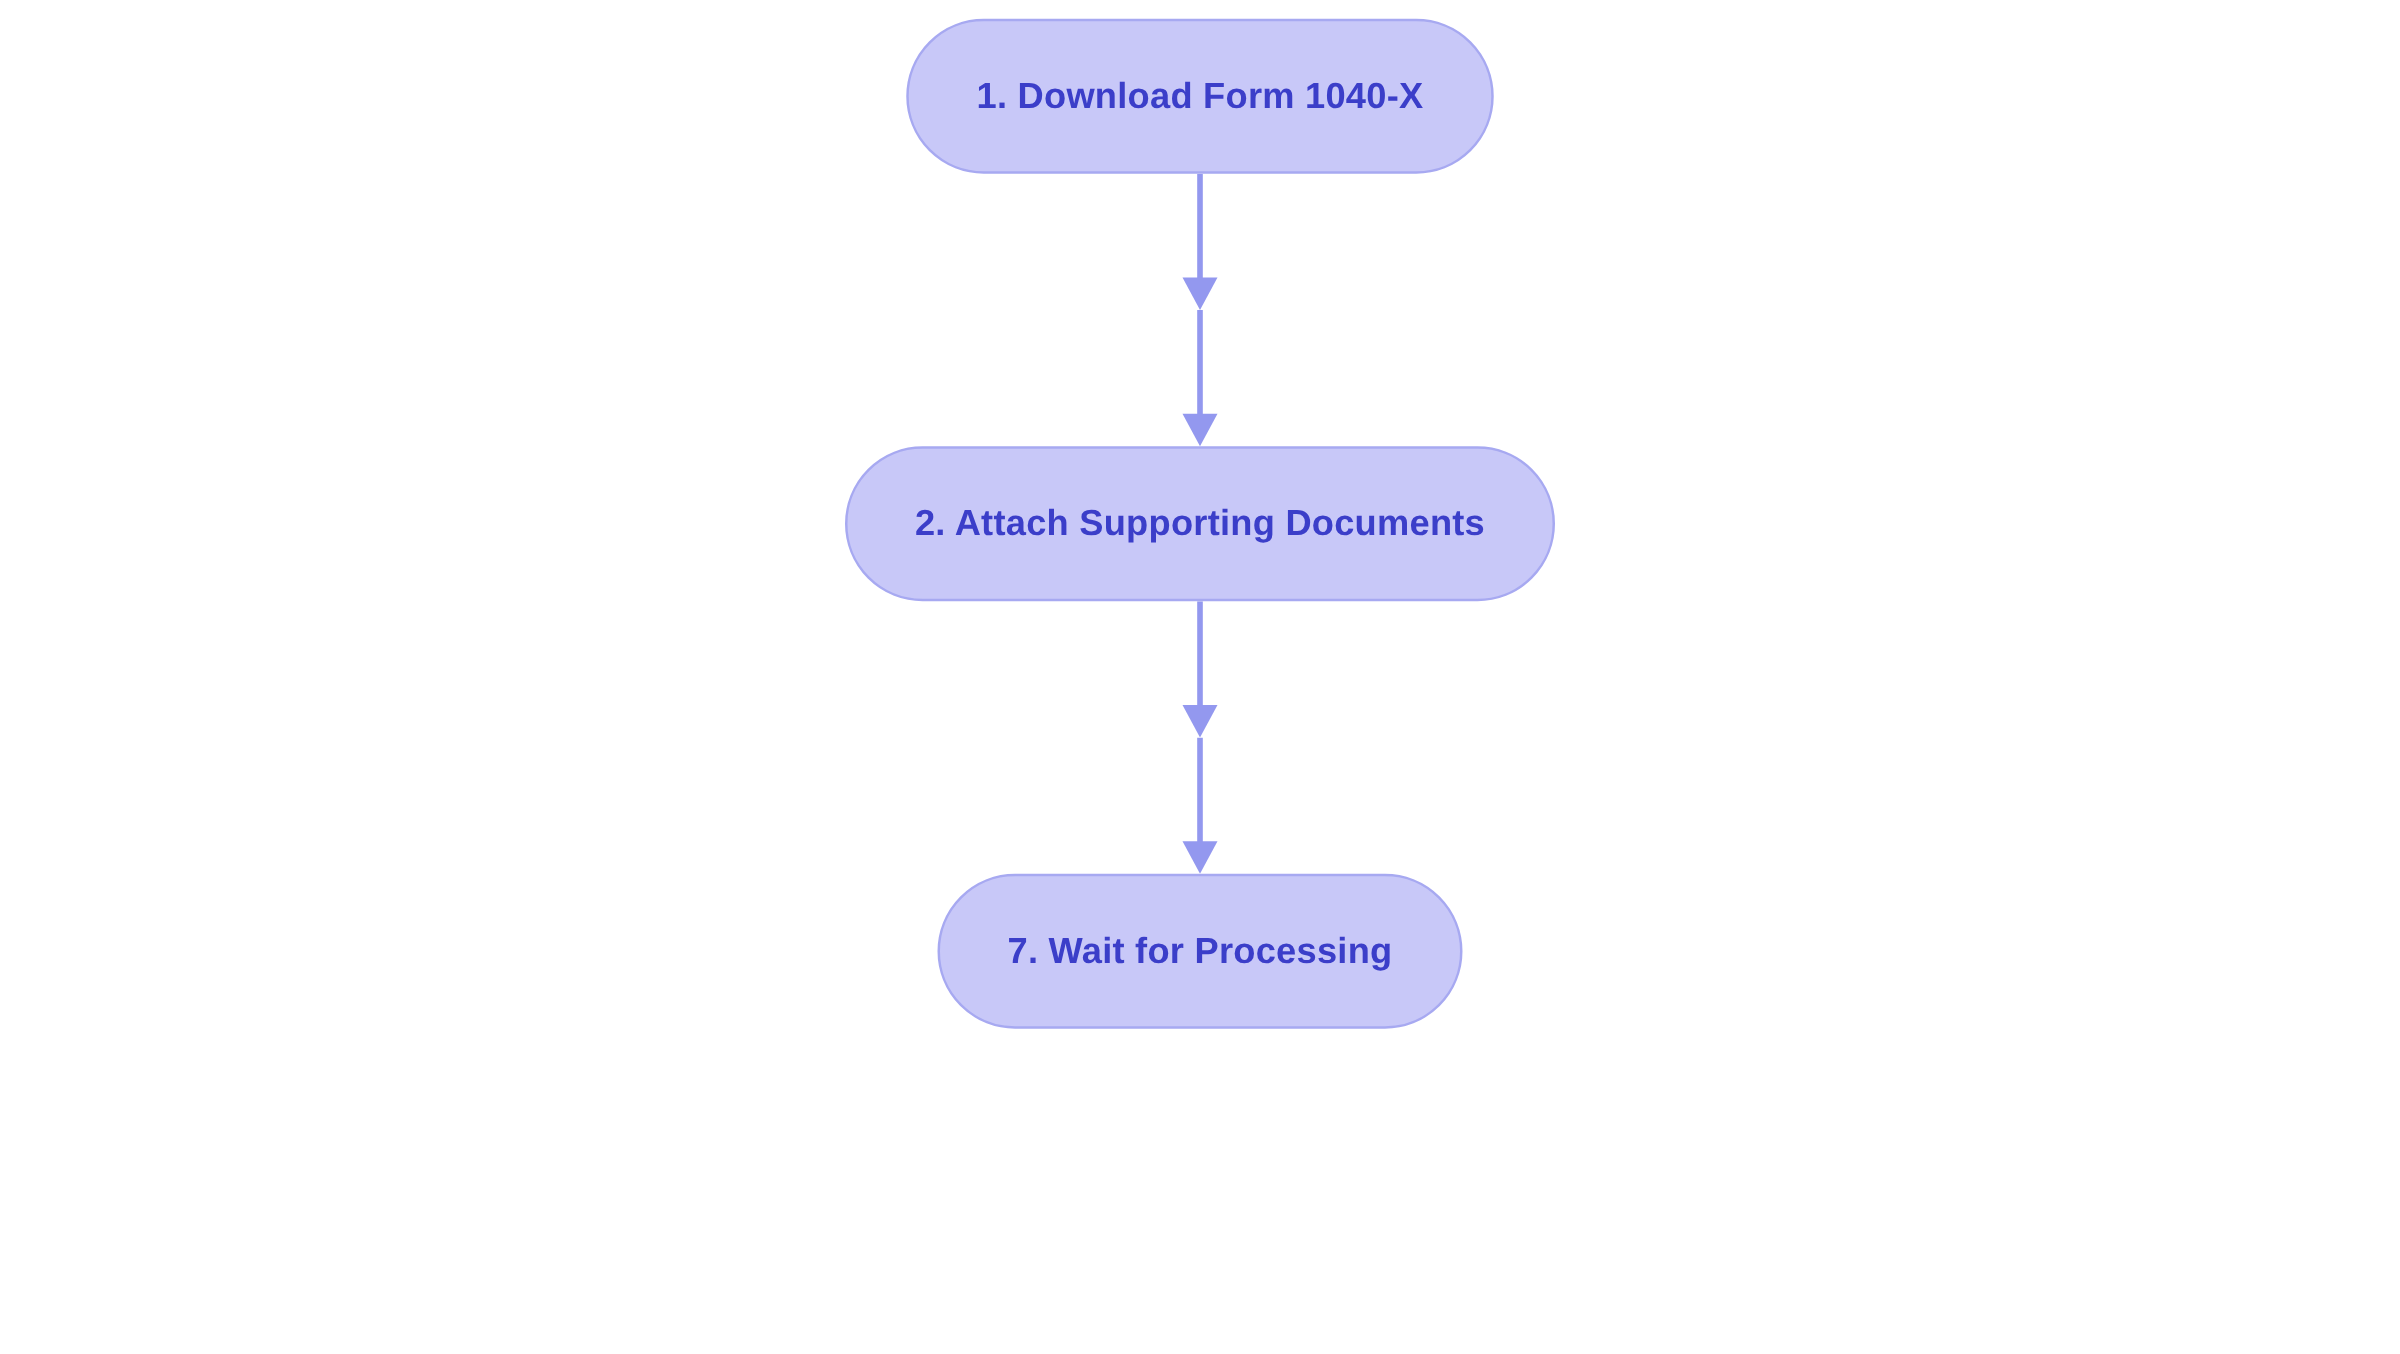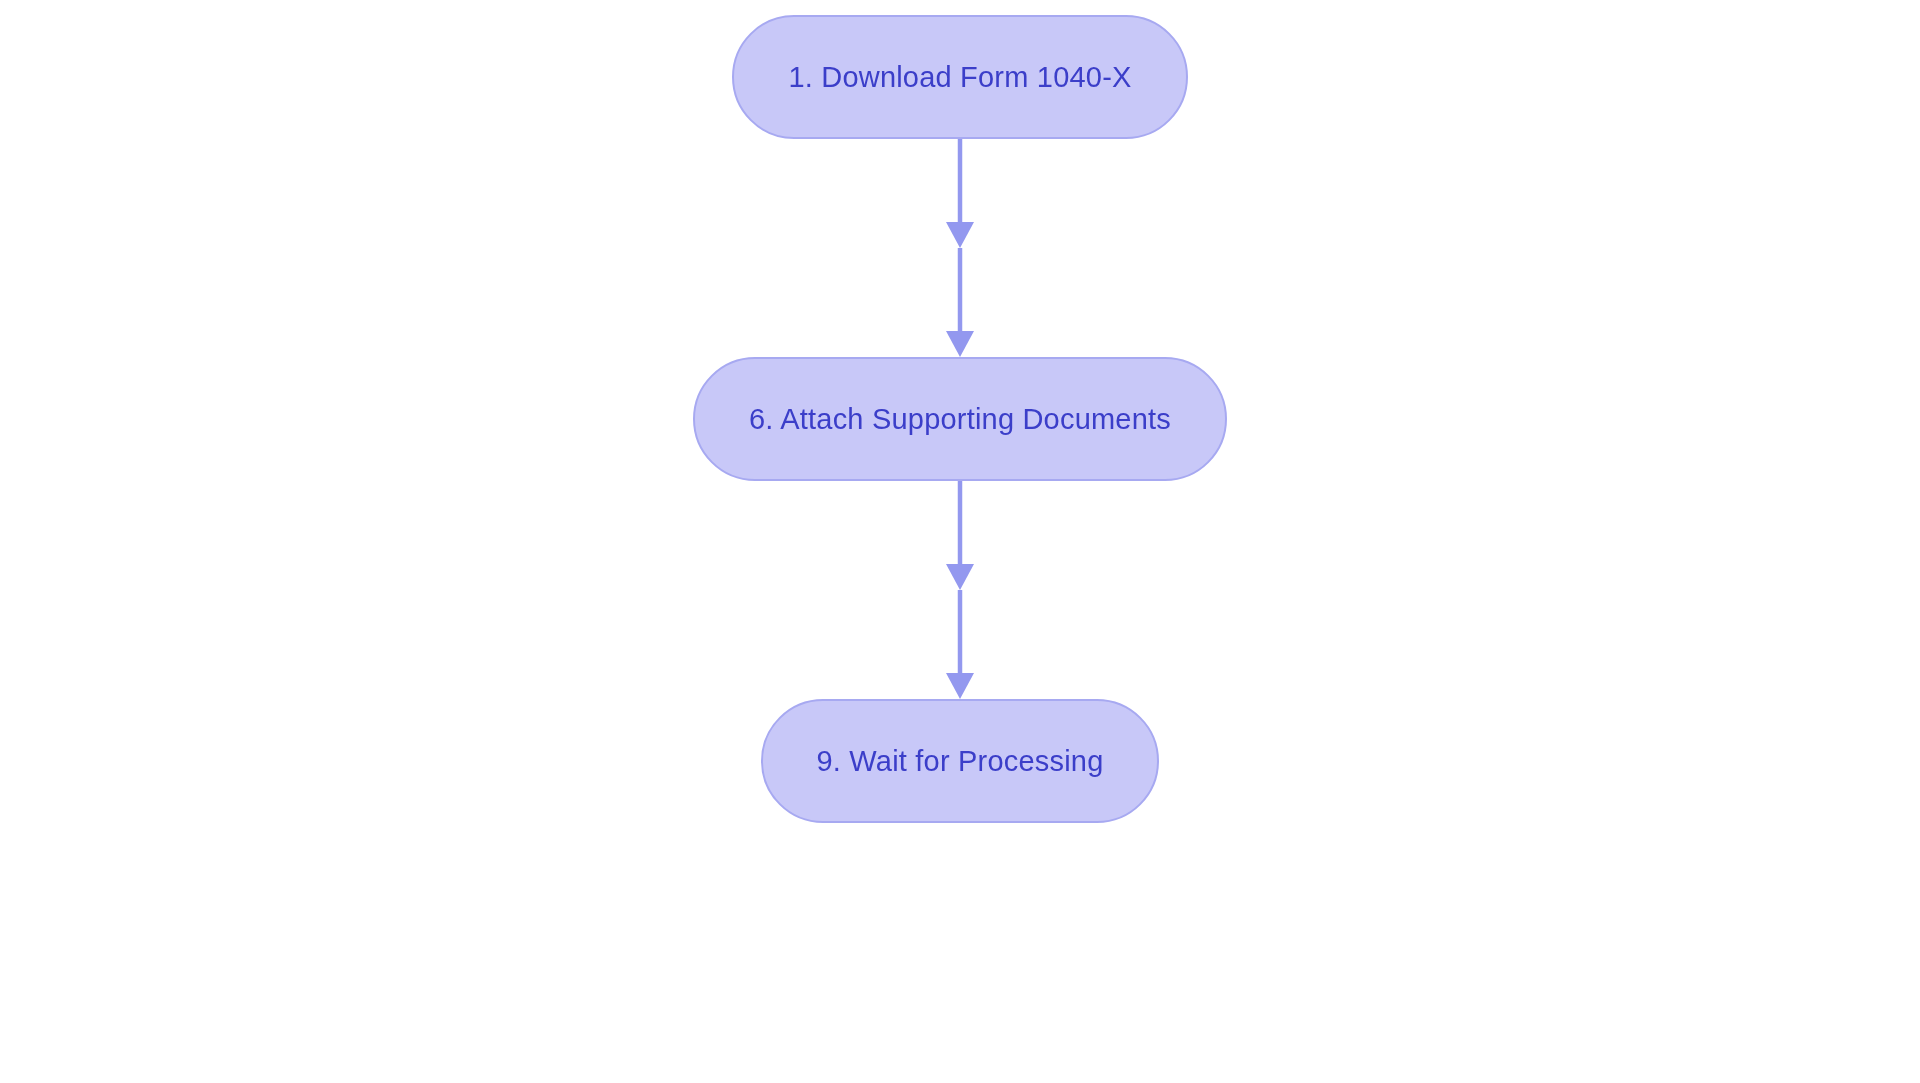--- a/index.html
+++ b/index.html
@@ -33,21 +33,21 @@
     border-radius: 62px;
     background: var(--node-fill);
     border: 2px solid var(--node-border);
     display: flex;
     align-items: center;
     justify-content: center;
   }
   .node-label {
     color: var(--node-text);
     font-size: 29px;
-    font-weight: 400;
+    font-weight: 700;
     letter-spacing: 0.2px;
     white-space: nowrap;
   }
   .connector {
     height: 109px;
     width: 30px;
     display: flex;
     align-items: stretch;
     justify-content: center;
   }
@@ -73,35 +73,35 @@
 
 
   <div class="connector">
     <svg width="30" height="109" viewBox="0 0 30 109" aria-hidden="true">
       <line x1="15" y1="0" x2="15" y2="85"></line>
       <polygon points="1,83 29,83 15,109"></polygon>
     </svg>
   </div>
 
   <div class="node">
-    <span class="node-label">6. Attach Supporting Documents</span>
+    <span class="node-label">2. Attach Supporting Documents</span>
   </div>
 
   <div class="connector">
     <svg width="30" height="109" viewBox="0 0 30 109" aria-hidden="true">
       <line x1="15" y1="0" x2="15" y2="85"></line>
       <polygon points="1,83 29,83 15,109"></polygon>
     </svg>
   </div>
 
 
   <div class="connector">
     <svg width="30" height="109" viewBox="0 0 30 109" aria-hidden="true">
       <line x1="15" y1="0" x2="15" y2="85"></line>
       <polygon points="1,83 29,83 15,109"></polygon>
     </svg>
   </div>
 
   <div class="node">
-    <span class="node-label">9. Wait for Processing</span>
+    <span class="node-label">7. Wait for Processing</span>
   </div>
 
 </div>
 
 </body></html>

